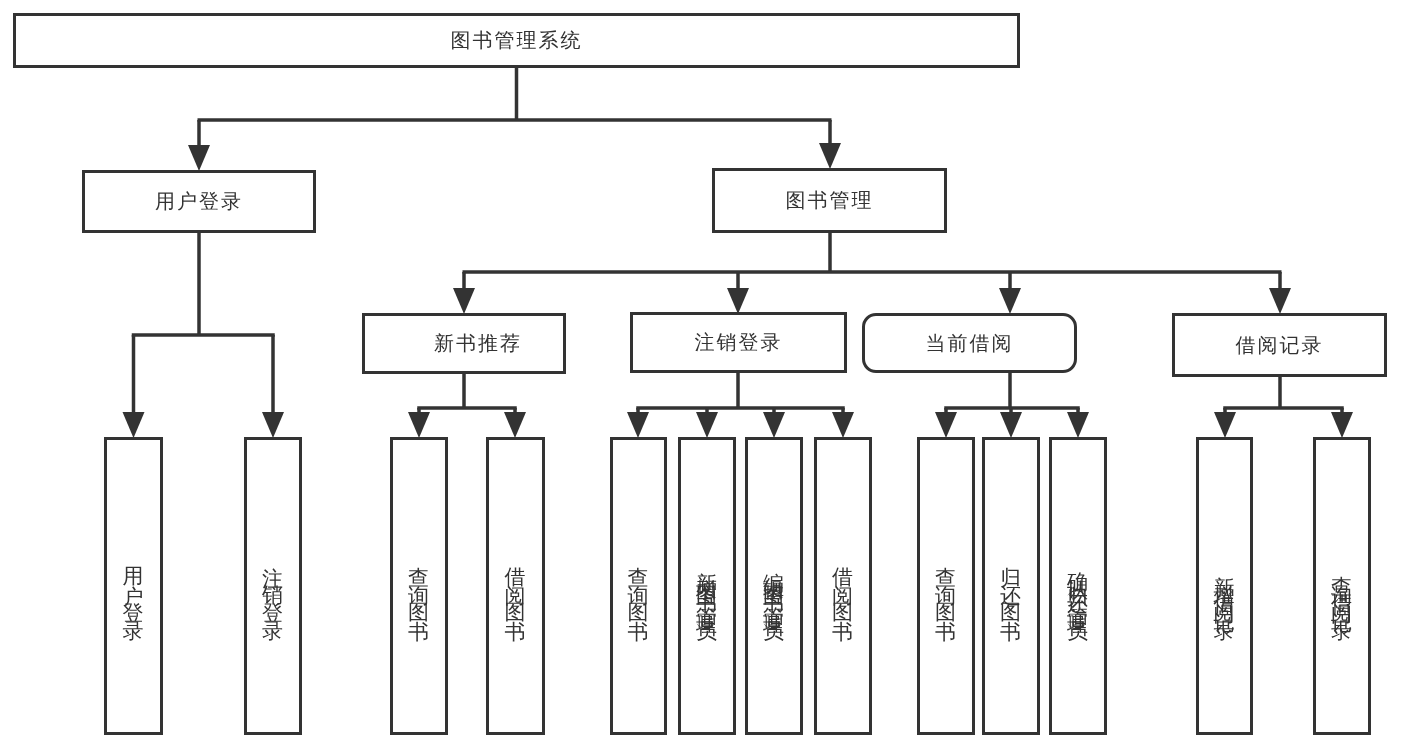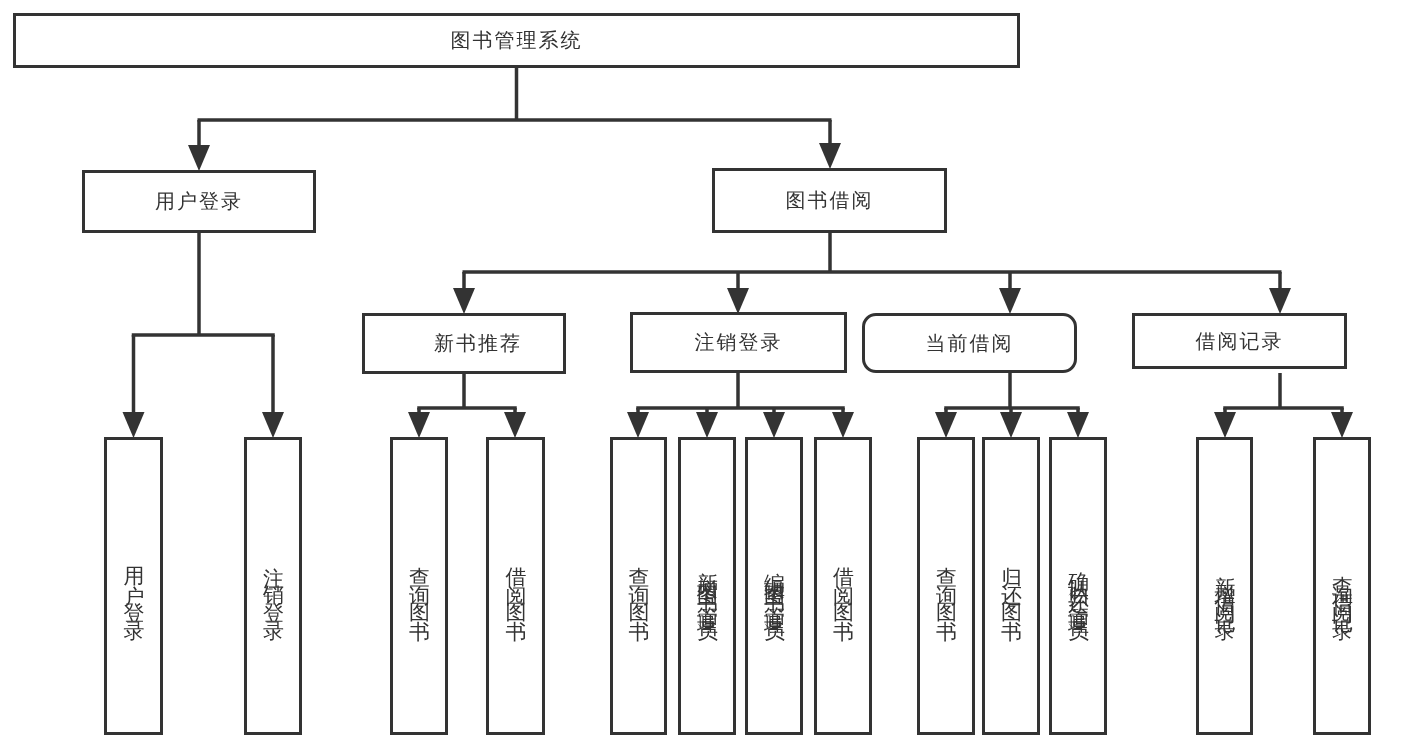--- a/index.html
+++ b/index.html
@@ -18,42 +18,41 @@
     overflow:hidden;
   }
   svg.wires{position:absolute;left:0;top:0;z-index:1;}
   .node{
     position:absolute;
     border:3px solid var(--line);
     background:#fff;
     color:var(--text);
     display:flex;align-items:center;justify-content:center;
     z-index:2;
-    font-family:Liberation Serif, serif;
   }
   .h-node{
     font-size:20px;
     letter-spacing:2px;
     white-space:nowrap;
   }
   .v-node .v-label{
     writing-mode:vertical-rl;
     text-orientation:mixed;
     font-size:21px;
     line-height:1.0;
     white-space:nowrap;
   }
   
   .root-box   {left:13px;  top:13px;  width:1007px;height:55px;}
   .l2a        {left:82px;  top:170px; width:234px; height:63px;}
   .l2b        {left:712px; top:168px; width:235px; height:65px;}
   .g0         {left:362px; top:313px; width:204px; height:61px;padding-left:28px;}
   .g1         {left:630px; top:312px; width:217px; height:61px;}
   .g2         {left:862px; top:313px; width:215px; height:60px;border-radius:14px;}
-  .g3         {left:1132px;top:313px; width:215px; height:56px;text-align:right;}
+  .g3         {left:1172px;top:313px; width:215px; height:64px;text-align:right;}
   .leaf       {top:437px;  height:298px;}
   .a1{left:104px;width:59px;} .a2{left:244px;width:58px;}
   .b1{left:390px;width:58px;} .b2{left:486px;width:59px;}
   .c1{left:610px;width:57px;} .c2{left:678px;width:58px;}
   .c3{left:745px;width:58px;} .c4{left:814px;width:58px;}
   .d1{left:917px;width:58px;} .d2{left:982px;width:58px;} .d3{left:1049px;width:58px;}
   .e1{left:1196px;width:57px;} .e2{left:1313px;width:58px;}
   .watermark{
     position:absolute;
     right:8px;bottom:5px;
@@ -141,21 +140,21 @@
   </svg>
 
   <div class="node h-node root-box">
     <span>图书管理系统</span>
   </div>
 
   <div class="node h-node l2a">
     <span>用户登录</span>
   </div>
   <div class="node h-node l2b">
-    <span>图书借阅</span>
+    <span>图书管理</span>
   </div>
 
   <div class="node h-node g0">
     <span>新书推荐</span>
   </div>
   <div class="node h-node g1">
     <span>注销登录</span>
   </div>
   <div class="node h-node g2">
     <span>当前借阅</span>

